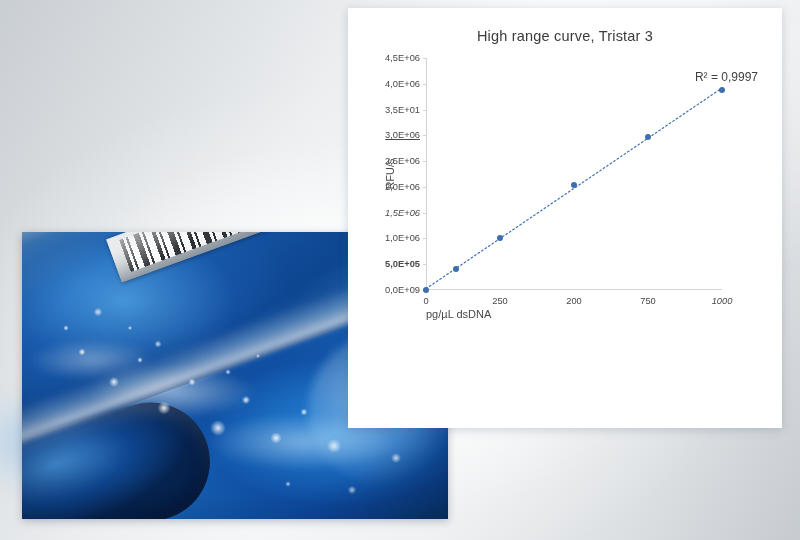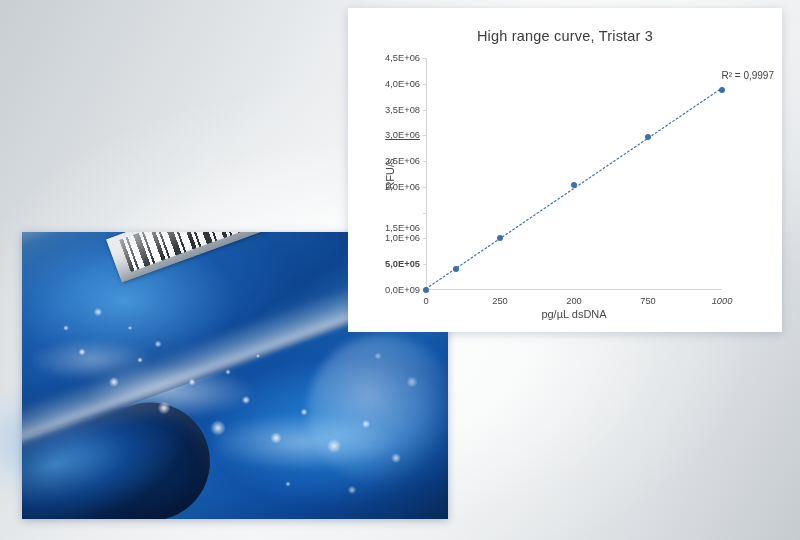--- a/index.html
+++ b/index.html
@@ -131,21 +131,21 @@
   
   #ph-tip{
     position:absolute;right:-10px;bottom:34px;width:150px;height:150px;
     border-radius:50%;
     background:radial-gradient(circle at 40% 40%, rgba(255,255,255,0.40) 0%, rgba(190,226,250,0.22) 46%, rgba(255,255,255,0) 72%);
     filter:blur(4px);
   }
 
   
   #chart-card{
-    position:absolute;left:348px;top:8px;width:434px;height:324px;
+    position:absolute;left:348px;top:8px;width:434px;height:420px;
     background:#ffffff;
     box-shadow:0 2px 9px rgba(60,80,110,0.22);
   }
   #chart-title{
     position:absolute;left:0;top:20px;width:100%;text-align:center;
     font-size:14.5px;color:#3b3b3b;letter-spacing:.2px;
   }
   
   #plot{
     position:absolute;left:78px;top:50px;width:296px;height:232px;
@@ -171,26 +171,26 @@
   }
   #y-axis-title{
     position:absolute;left:26px;top:50px;height:232px;
     display:flex;align-items:center;
   }
   #y-axis-title span{
     font-size:11px;color:#484848;
     transform:rotate(-90deg);white-space:nowrap;
   }
   #x-axis-title{
-    position:absolute;left:78px;top:300px;width:296px;text-align:center;
+    position:absolute;left:78px;top:300px;width:296px;text-align:left;
     font-size:11px;color:#484848;
   }
   #r2-label{
-    position:absolute;right:8px;top:62px;
-    font-size:10px;color:#404040;white-space:nowrap;
+    position:absolute;right:24px;top:62px;
+    font-size:12px;color:#404040;white-space:nowrap;
   }
   .marker{
     position:absolute;width:6px;height:6px;border-radius:50%;
     background:#3b6fb0;transform:translate(-50%,-50%);
   }
   #trend{position:absolute;left:0;top:0;width:296px;height:232px;overflow:visible;}
 </style>
 </head>
 <body>
 
@@ -225,29 +225,29 @@
     <div id="plot">
       <div id="y-axis-line"></div>
       <div id="x-axis-line"></div>
       <div id="ticks-y">
           <div class="ytick" style="top: 232px;">0,0E+09</div>
           <div class="ytickmark" style="top: 232px;"></div>
           <div class="ytick" style="top: 206.222px; font-weight: bold;">5,0E+05</div>
           <div class="ytickmark" style="top: 206.222px;"></div>
           <div class="ytick" style="top: 180.444px;">1,0E+06</div>
           <div class="ytickmark" style="top: 180.444px;"></div>
-          <div class="ytick" style="top: 170px;">1,5E+06</div>
+          <div class="ytick" style="top: 155px; font-style: italic;">1,5E+06</div>
           <div class="ytickmark" style="top: 154.667px;"></div>
           <div class="ytick" style="top: 128.889px;">2,0E+06</div>
           <div class="ytickmark" style="top: 128.889px;"></div>
           <div class="ytick" style="top: 103.111px;">2,5E+06</div>
           <div class="ytickmark" style="top: 103.111px;"></div>
           <div class="ytick" style="top: 77.3333px; text-decoration: underline;">3,0E+06</div>
           <div class="ytickmark" style="top: 77.3333px;"></div>
-          <div class="ytick" style="top: 51.5556px;">3,5E+08</div>
+          <div class="ytick" style="top: 51.5556px;">3,5E+01</div>
           <div class="ytickmark" style="top: 51.5556px;"></div>
           <div class="ytick" style="top: 25.7778px;">4,0E+06</div>
           <div class="ytickmark" style="top: 25.7778px;"></div>
           <div class="ytick" style="top: 0px; text-align: right;">4,5E+06</div>
           <div class="ytickmark" style="top: 0px;"></div>
         </div>
       <div id="ticks-x">
           <div class="xtick" style="left: 0px;">0</div>
           <div class="xtick" style="left: 74px; text-align: center;">250</div>
           <div class="xtick" style="left: 148px;">200</div>

